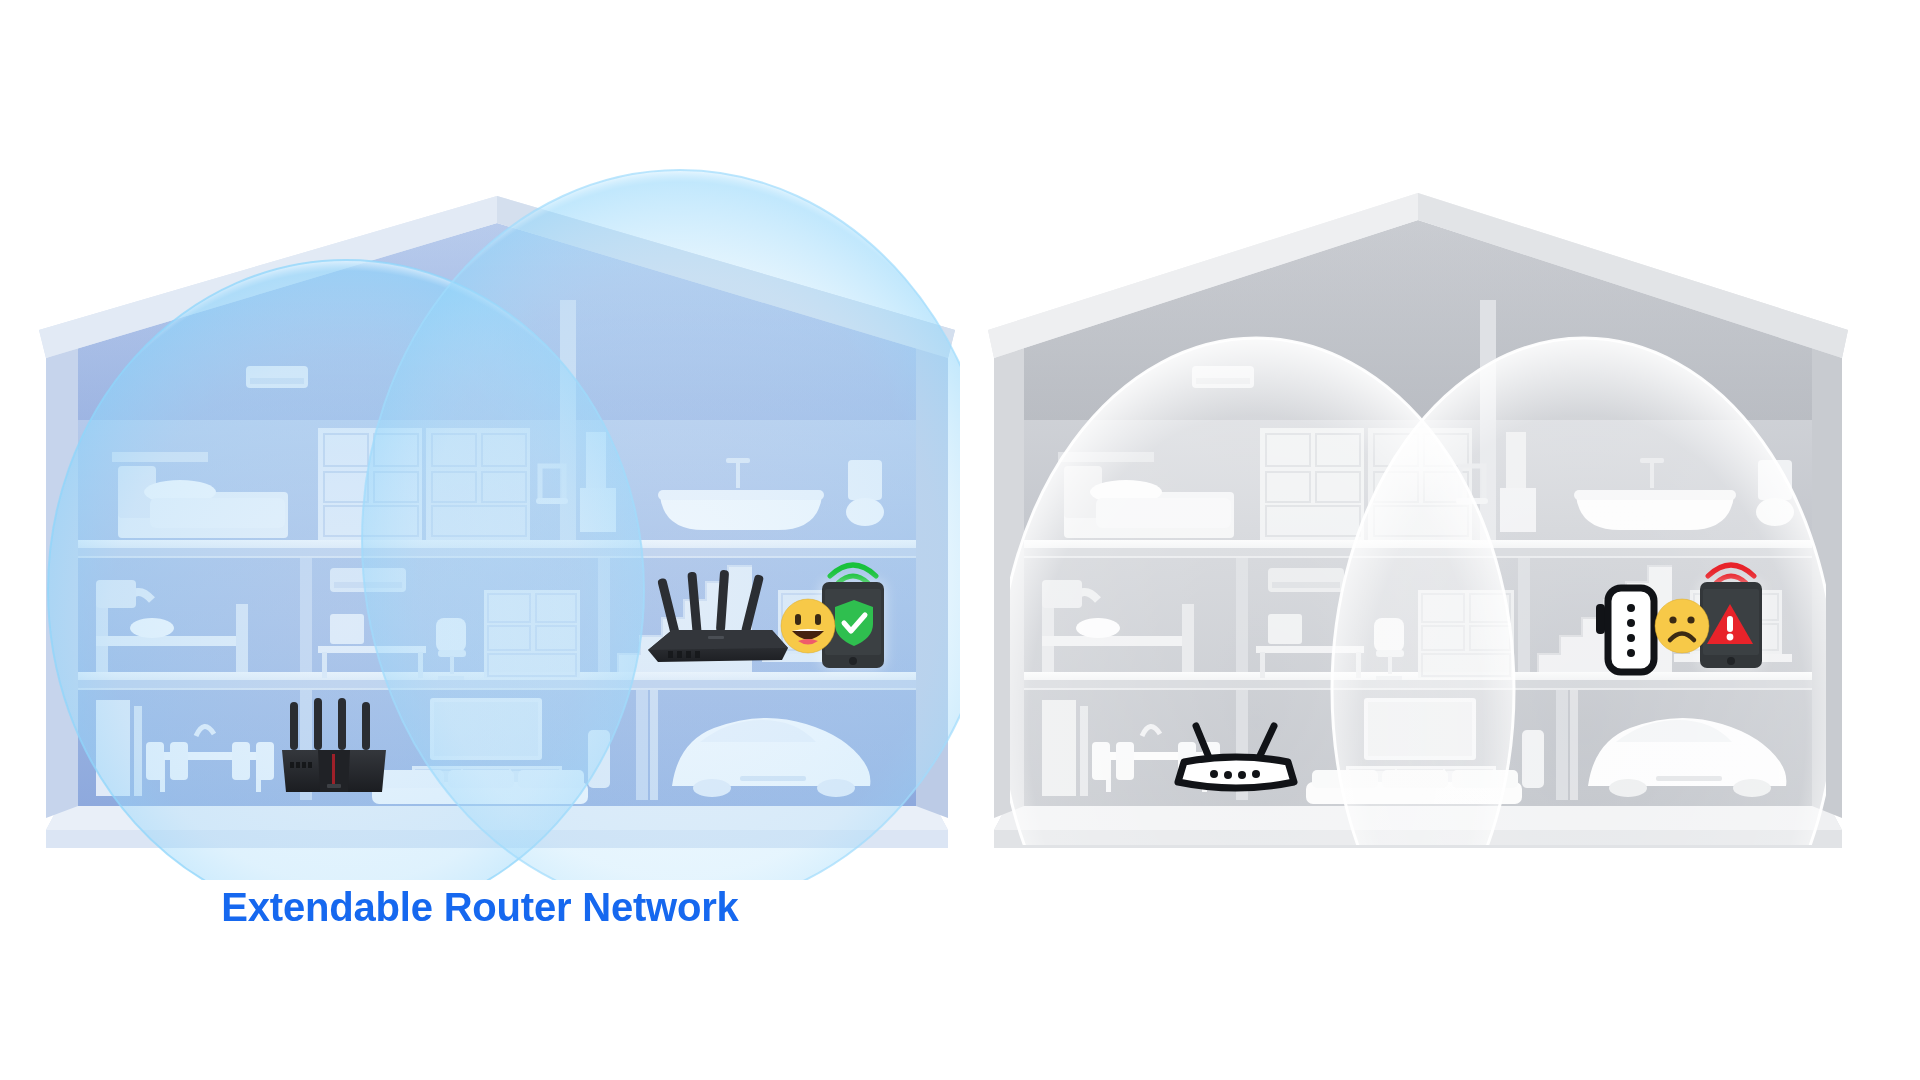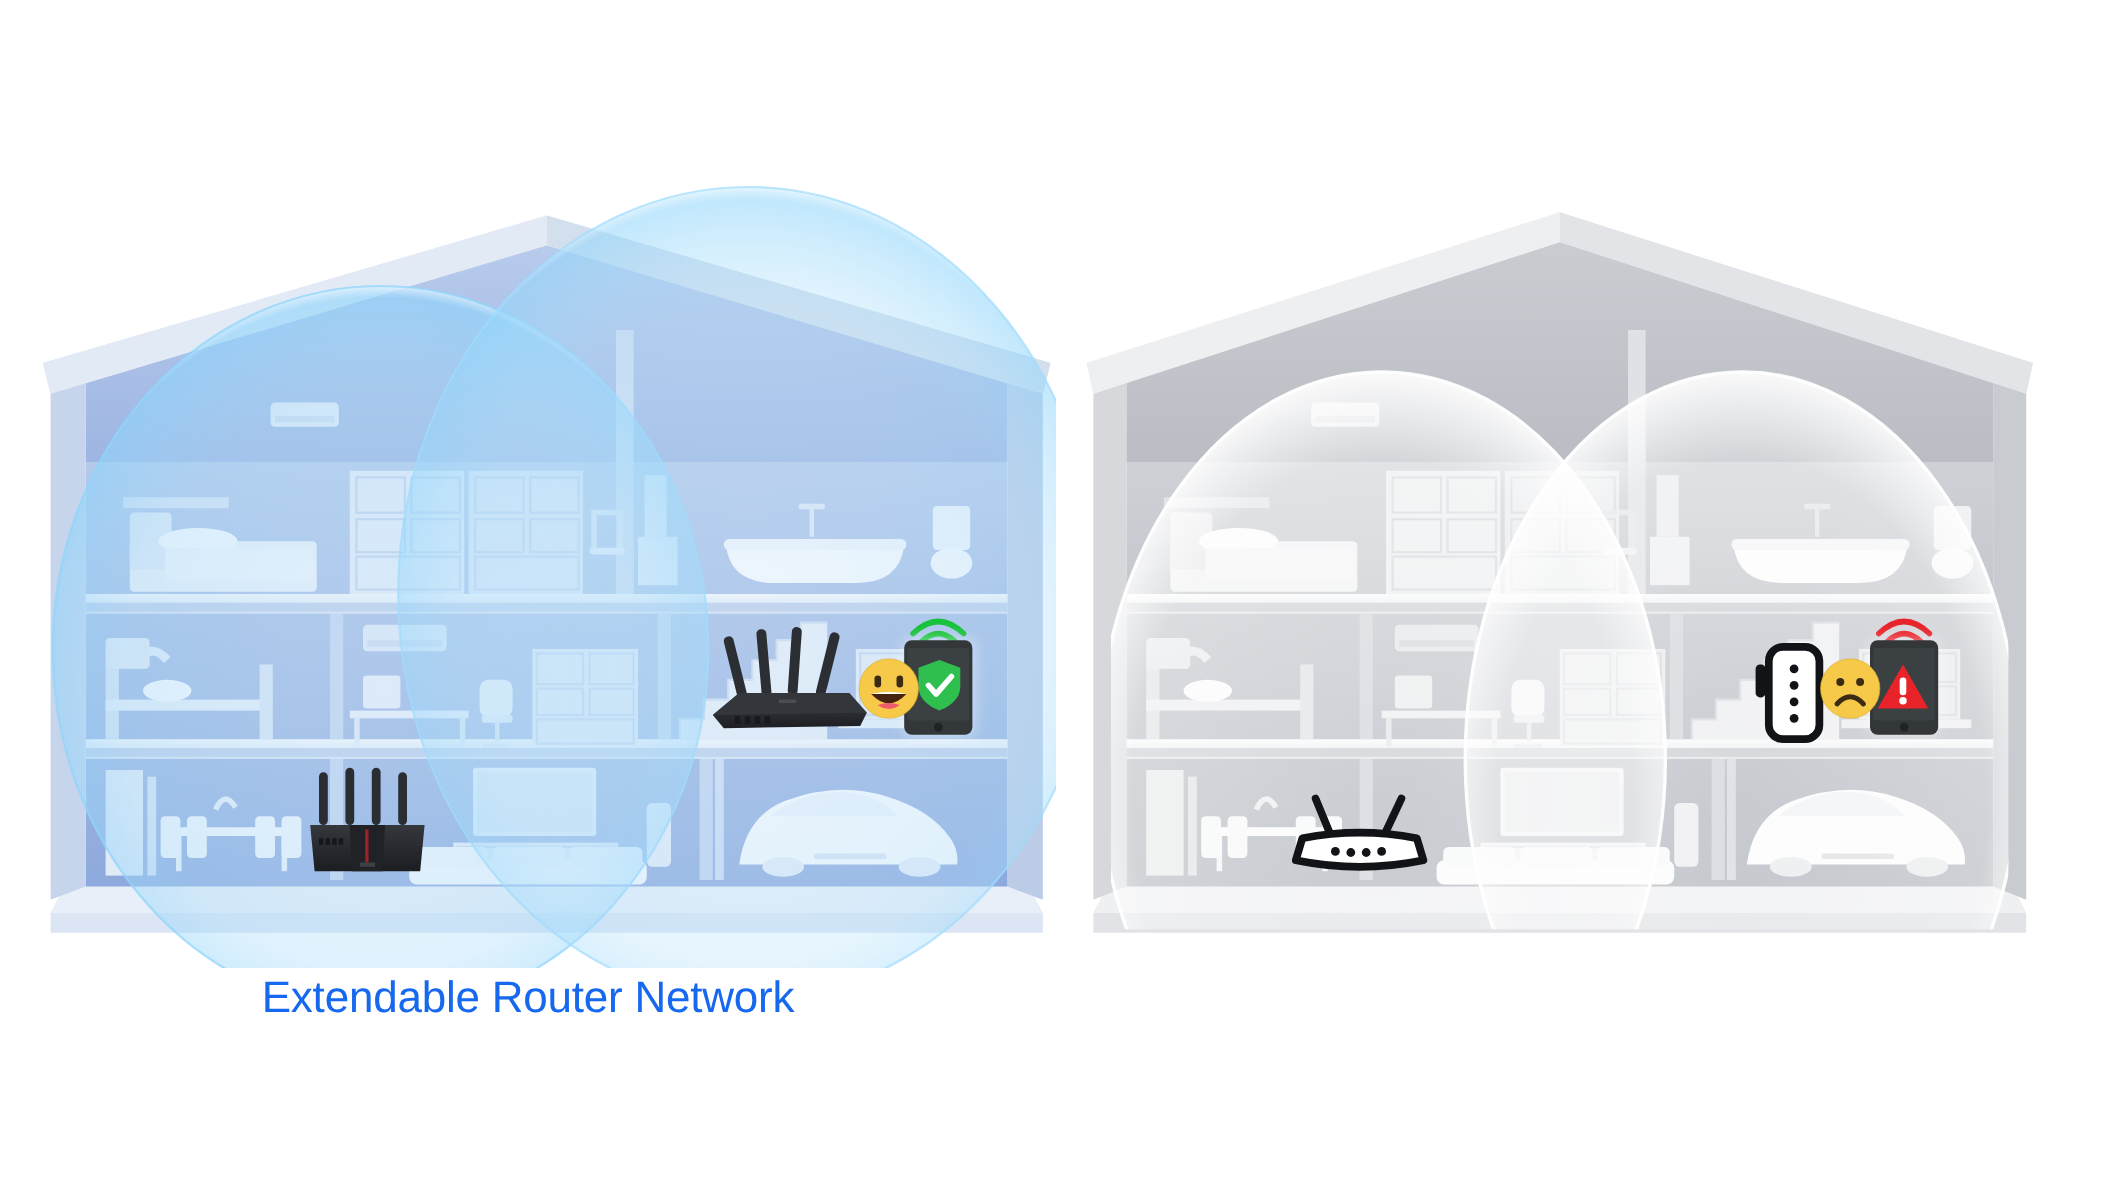--- a/index.html
+++ b/index.html
@@ -15,21 +15,21 @@
   .panel{position:absolute;top:0;height:1080px;}
   #panel-left{left:0;width:960px;}
   #panel-right{left:960px;width:960px;}
 
   .house-svg{position:absolute;left:0;top:0;}
 
   .caption{
     position:absolute;
     text-align:center;
     white-space:nowrap;
-    font-weight:400;
+    font-weight:700;
     letter-spacing:-0.2px;
   }
   #caption-left{
     left:0;width:960px;top:885px;
     font-size:40px;color:#1668ef;
   }
 
   
   .badge-cluster{position:absolute;}
   .emoji{

